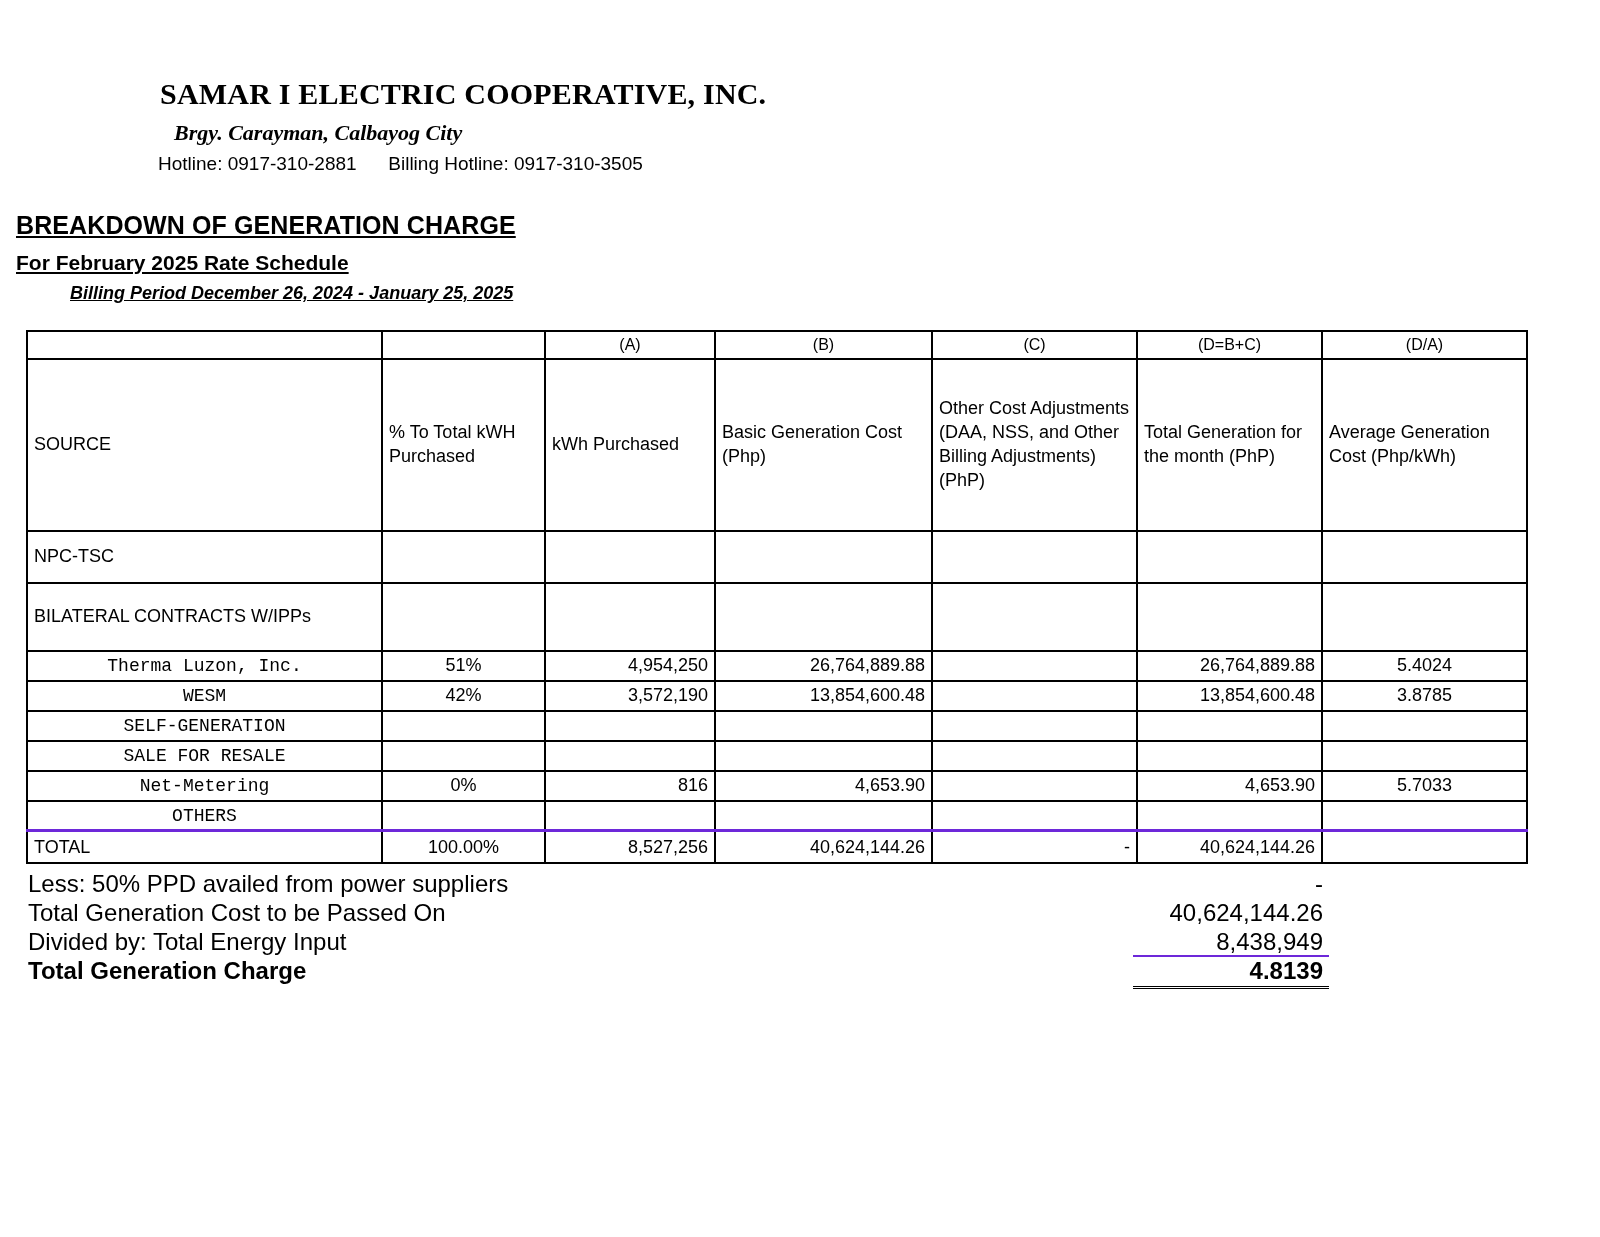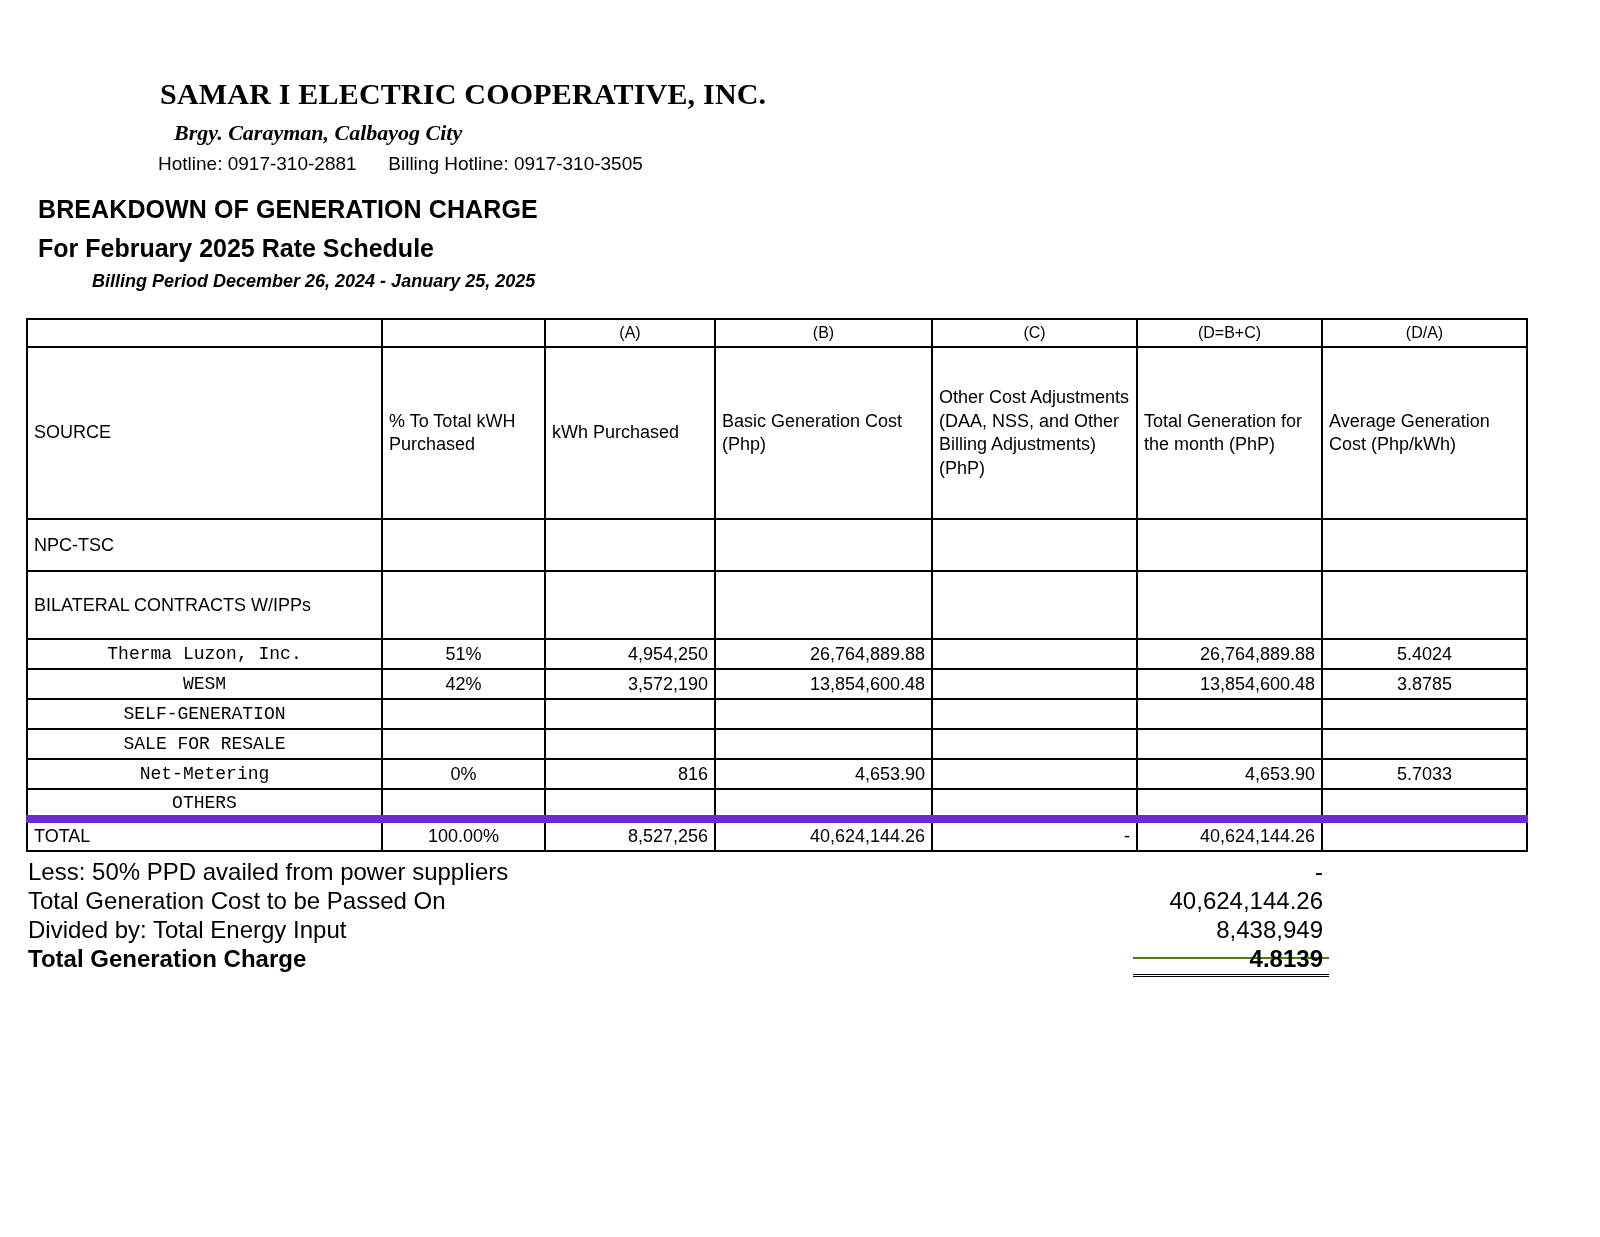--- a/index.html
+++ b/index.html
@@ -47,31 +47,32 @@
   .hotlines {
     font-size: 19px;
     margin-top: 10px;
     margin-left: -2px;
     line-height: 1.1;
     white-space: pre;
   }
 
   
   .doc-titles {
-    margin-top: 22px;
-    padding-left: 38px;
+    margin-top: 38px;
+    padding-left: 16px;
+    text-decoration: underline;
   }
   .doc-title {
     font-size: 25px;
     font-weight: bold;
     letter-spacing: 0.1px;
     line-height: 1.1;
   }
   .doc-subtitle {
-    font-size: 25px;
+    font-size: 21px;
     font-weight: bold;
     margin-top: 11px;
     line-height: 1.1;
   }
   .doc-period {
     font-size: 18px;
     font-style: italic;
     font-weight: 600;
     margin-top: 10px;
     margin-left: 54px;
@@ -122,21 +123,21 @@
   tr.r-total td { height: 32px; }
 
   td.src-left {
     text-align: left;
     padding-left: 6px;
   }
   td.src-center { text-align: center; font-family: Liberation Mono, monospace; }
   td.num { text-align: right; padding-right: 8px; }
   td.ctr { text-align: center; }
   td.bold { font-weight: bold; }
-  tr.r-total td { border-top: 8px solid #6d28d9; }
+  tr.r-total td { border-top: 3px solid #6d28d9; }
 
   
   .summary {
     margin-top: 8px;
     padding-left: 28px;
     width: 1500px;
     box-sizing: border-box;
   }
   .sum-row {
     display: flex;
@@ -150,22 +151,22 @@
     text-align: left;
   }
   .sum-value {
     flex: 0 0 190px;
     text-align: right;
     padding-right: 6px;
   }
   .sum-row.strong .sum-label,
   .sum-row.strong .sum-value { font-weight: bold; }
   .sum-row.ruled .sum-value {
-    border-bottom: 2px solid #4d7c0f;
-    padding-bottom: 15px;
+    border-bottom: 2px solid #6d28d9;
+    padding-bottom: 1px;
   }
   .sum-row.dbl .sum-value {
     border-bottom: 3px double #000;
     padding-bottom: 3px;
   }
 </style>
 </head>
 <body>
 
 <div class="page">

